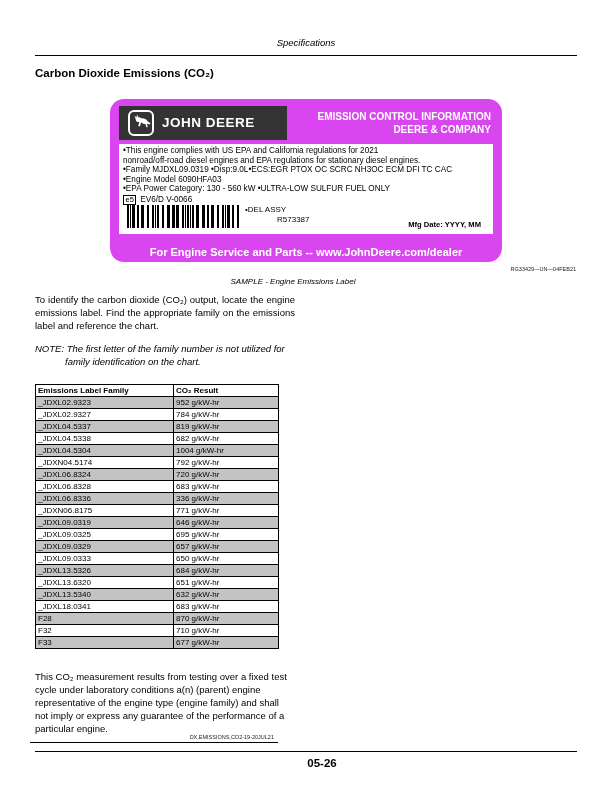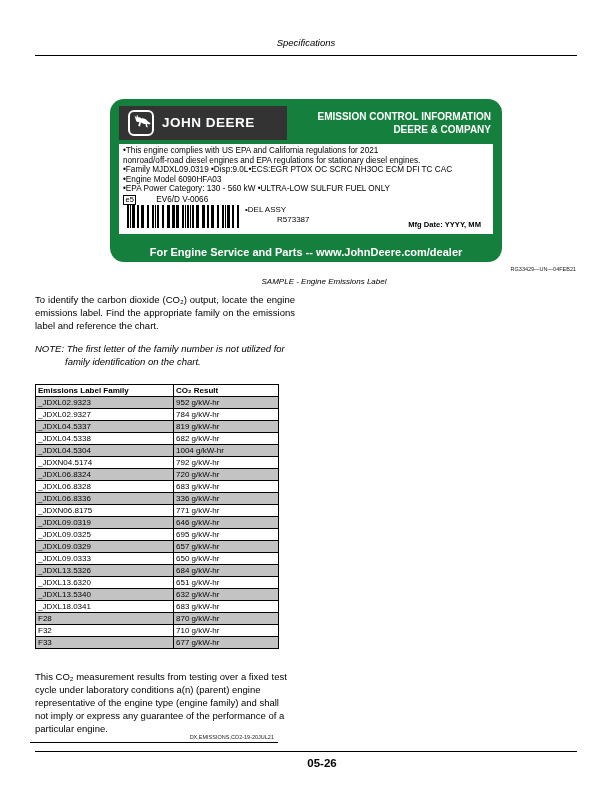--- a/index.html
+++ b/index.html
@@ -22,21 +22,21 @@
     border-top: 1.2px solid #000;
   }
   .doc-title {
     position: absolute; top: 67px; left: 35px;
     font-weight: bold; font-size: 11.5px;
   }
 
   
   .ec-label {
     position: absolute; top: 99px; left: 110px; width: 392px; height: 163px;
-    background: #15803d; border-radius: 14px;
+    background: #d946ef; border-radius: 14px;
     padding: 4px 9px 3px 9px;
     font-family: "Liberation Sans", sans-serif;
   }
   .ec-header { display: flex; align-items: center; height: 39px; }
   .logo-bar {
     background: #333; height: 34px; width: 168px;
     display: flex; align-items: center; gap: 8px; padding: 0 9px;
   }
   .deer-box {
     width: 26px; height: 26px; border: 2px solid #fff; border-radius: 6px;
@@ -48,21 +48,21 @@
     white-space: nowrap;
   }
   .ec-head-right {
     margin-left: auto; text-align: right; color: #fff; font-weight: bold;
     font-size: 10px; line-height: 1.3; padding-right: 2px;
   }
   .ec-white {
     background: #fff; margin-top: 2px; padding: 2px 4px 3px 4px;
     font-size: 8.2px; line-height: 9.6px; color: #000;
   }
-  .e-row { display: flex; align-items: center; gap: 20px; margin-top: 1px; }
+  .e-row { display: flex; align-items: center; gap: 4px; margin-top: 1px; }
   .e-box { border: 1px solid #000; padding: 0 1.5px; font-size: 7.5px; line-height: 8.5px; }
   .barcode-row { display: flex; align-items: flex-start; height: 26px; }
   .barcode {
     width: 112px; height: 23px; margin-left: 4px;
     background-color: #fff;
     background-image:
       repeating-linear-gradient(90deg, #000 0 2px, rgba(0,0,0,0) 2px 5px),
       repeating-linear-gradient(90deg, #000 0 1px, rgba(0,0,0,0) 1px 7px),
       repeating-linear-gradient(90deg, rgba(0,0,0,0) 0 3px, #000 3px 4px, rgba(0,0,0,0) 4px 11px);
   }
@@ -75,21 +75,21 @@
   }
   .eu-line {
     color: #fff; font-weight: bold; font-size: 12px;
     display: flex; gap: 2px; padding: 3px 0 0 0;
   }
   .fig-code {
     position: absolute; top: 266px; right: 36px;
     font-size: 5.5px; color: #222;
   }
   .fig-caption {
-    position: absolute; top: 277px; left: 128px; width: 392px;
+    position: absolute; top: 277px; left: 97px; width: 392px;
     text-align: center; font-style: italic; font-size: 8px;
   }
 
   
   .para1 {
     position: absolute; top: 293px; left: 35px; width: 260px;
     font-size: 9.5px; line-height: 13px; text-align: justify;
   }
   .note {
     position: absolute; top: 342px; left: 35px; width: 268px;
@@ -128,20 +128,21 @@
     text-align: center; font-weight: bold; font-size: 11.5px; margin-left: 16px;
   }
 </style>
 </head>
 <body>
 
 <div class="page">
 
   <div class="running-head">Specifications</div>
   <div class="head-rule"></div>
+  <div class="doc-title">Carbon Dioxide Emissions (CO₂)</div>
 
   <div class="ec-label">
     <div class="ec-header">
       <div class="logo-bar">
         <span class="deer-box">
           <svg viewBox="0 0 40 40" aria-hidden="true">
             <path d="M10 15 L7 5 L11 9 L12 3 L15 9 C17 7.5 19 8.5 20 11 C25 10 30 12 33 16 C35 18.5 37 19.5 39 19.5 L38 23 L32 21.5 L33.5 29 L30 27.5 L29 22 C25.5 22 22 21 20 18.5 L18 27 L14.5 26 L16.5 18 C12.5 18 10.5 17 10 15 Z" fill="#ffffff"></path>
           </svg>
         </span>
         <span class="brand-text">JOHN DEERE</span>

